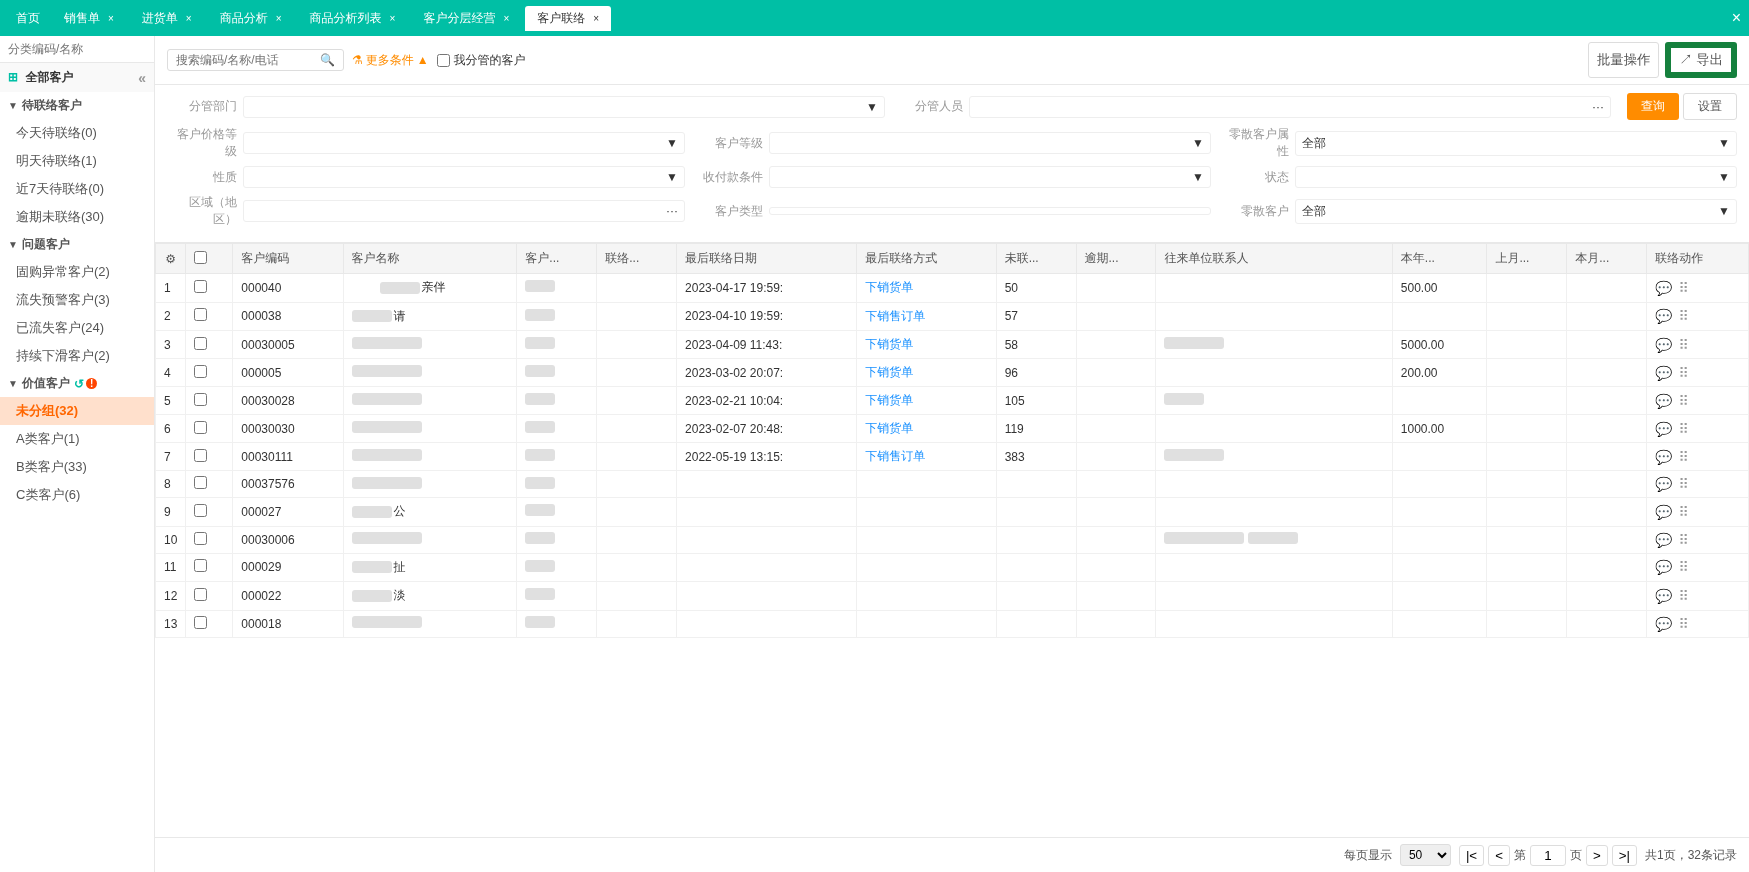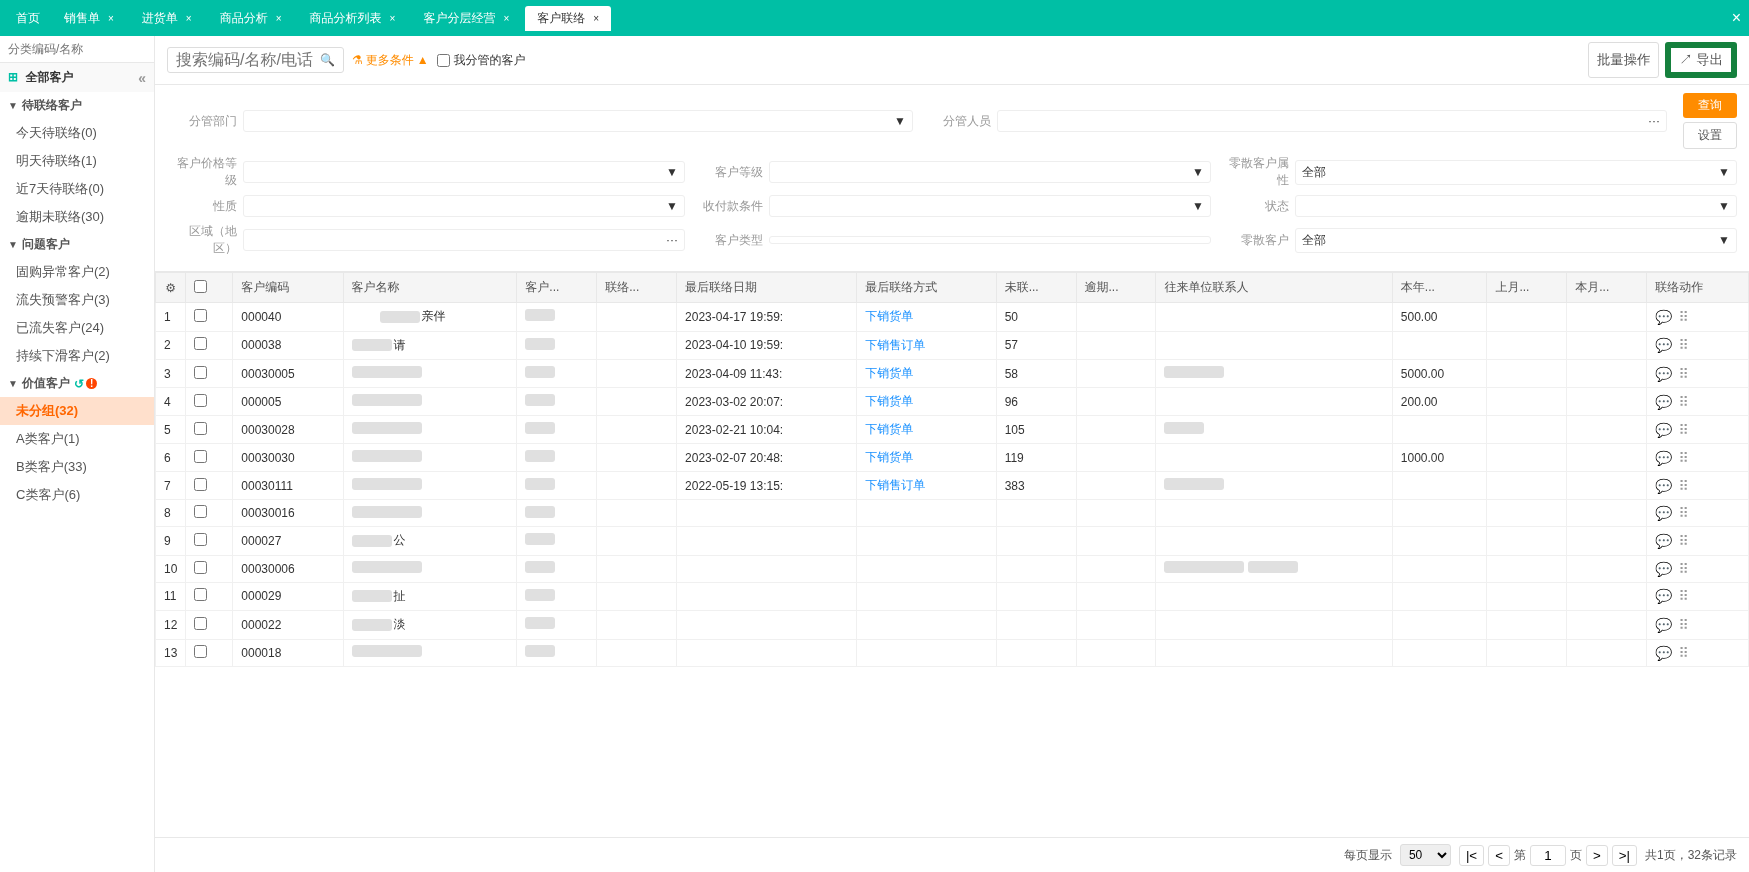--- a/index.html
+++ b/index.html
@@ -60,21 +60,21 @@
 
     
     .filter-bar {
       background: white; border-bottom: 1px solid #e8e8e8;
       padding: 6px 12px; display: flex; align-items: center; gap: 8px;
     }
     .filter-search {
       display: flex; align-items: center; border: 1px solid #ddd;
       border-radius: 3px; padding: 3px 8px; gap: 4px;
     }
-    .filter-search input { border: none; outline: none; font-size: 16px; width: 140px; }
+    .filter-search input { border: none; outline: none; font-size: 12px; width: 140px; }
     .filter-more { color: #ff8c00; cursor: pointer; display: flex; align-items: center; gap: 3px; }
     .filter-my-customer { display: flex; align-items: center; gap: 4px; }
     .filter-my-customer input[type=checkbox] { cursor: pointer; }
     .btn-ops { margin-left: auto; display: flex; gap: 6px; }
     .btn-batch { color: #555; cursor: pointer; border: 1px solid #ddd; padding: 3px 8px; border-radius: 3px; background: white; }
     .btn-export { color: #555; cursor: pointer; border: 6px solid #15803d; padding: 3px 8px; border-radius: 3px; background: white; }
 
     
     .adv-filter {
       background: white; border-bottom: 1px solid #e8e8e8;
@@ -100,21 +100,21 @@
     .btn-query {
       background: #ff8c00; color: white; border: none;
       padding: 4px 14px; border-radius: 3px; cursor: pointer;
       font-size: 12px;
     }
     .btn-reset {
       background: white; color: #555; border: 1px solid #ddd;
       padding: 4px 14px; border-radius: 3px; cursor: pointer;
       font-size: 12px;
     }
-    .filter-buttons { display: flex; flex-direction: column; gap: 4px; margin-left: 8px; }
+    .filter-buttons { display: flex; flex-direction: row; gap: 4px; margin-left: 8px; }
 
     
     .table-area { flex: 1; overflow: auto; background: white; }
     table { width: 100%; border-collapse: collapse; font-size: 12px; }
     thead { background: #f5f5f5; position: sticky; top: 0; z-index: 2; }
     thead th {
       border: 1px solid #e8e8e8; padding: 6px 8px;
       text-align: left; font-weight: normal; color: #555;
       white-space: nowrap;
     }
@@ -518,21 +518,21 @@
       <td>
         <div class="action-icons">
           <span class="action-icon">💬</span>
           <span class="action-icon">⠿</span>
         </div>
       </td>
     </tr>
             <tr>
       <td>8</td>
       <td><input type="checkbox" style=""></td>
-      <td>00030016</td>
+      <td>00037576</td>
       <td><span class="blurred" style="min-width:70px;"></span></td>
       <td><span class="blurred" style="min-width:30px;"></span></td>
       <td></td>
       <td></td>
       <td></td>
       <td></td>
       <td></td>
       <td></td>
       <td></td>
       <td></td>

